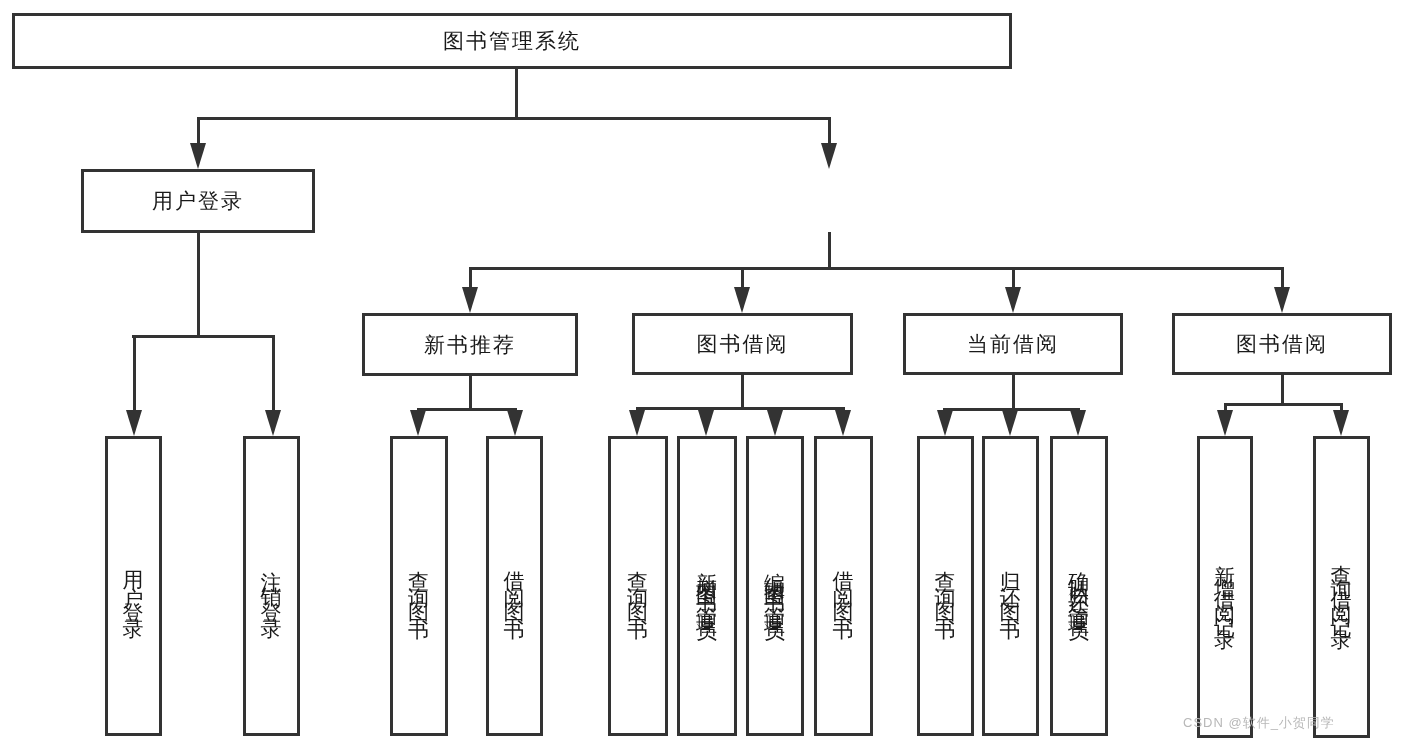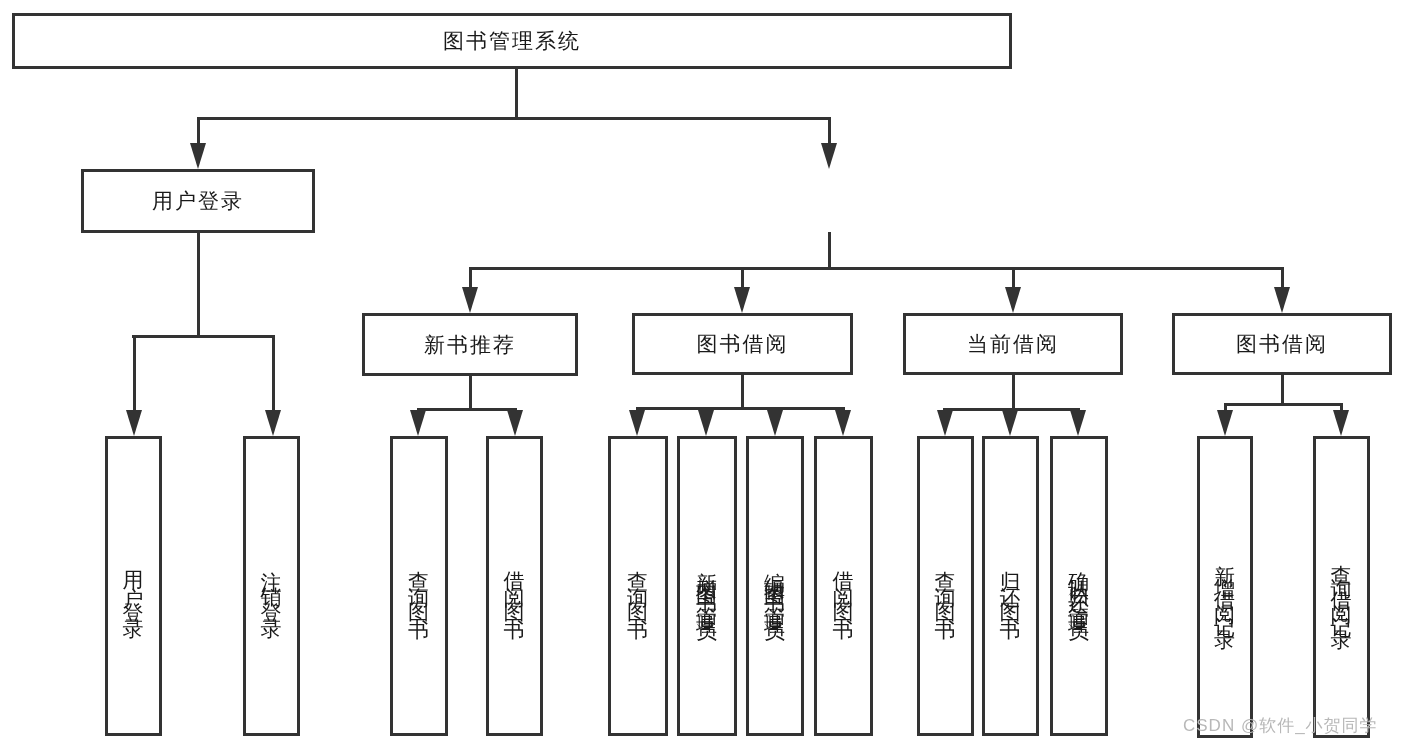--- a/index.html
+++ b/index.html
@@ -24,21 +24,21 @@
   .sp9{letter-spacing:7px;}
   .vl{position:absolute;width:3px;background:#333333;}
   .hl{position:absolute;height:3px;background:#333333;}
   .tri{
     position:absolute;width:0;height:0;
     border-left:8px solid transparent;border-right:8px solid transparent;
     border-top:26px solid #333333;
   }
   .watermark{
     position:absolute;left:1183px;top:714px;
-    font-size:17px;color:#b8b8b8;letter-spacing:1px;white-space:nowrap;
+    font-size:13px;color:#b8b8b8;letter-spacing:1px;white-space:nowrap;
   }
 </style>
 </head>
 <body>
 
 <div id="canvas">
 
   <div class="hbox" style="left:12px;top:13px;width:1000px;height:56px;">图书管理系统</div>
 
   <div class="vl" style="left:515px;top:68px;height:50px;"></div>

